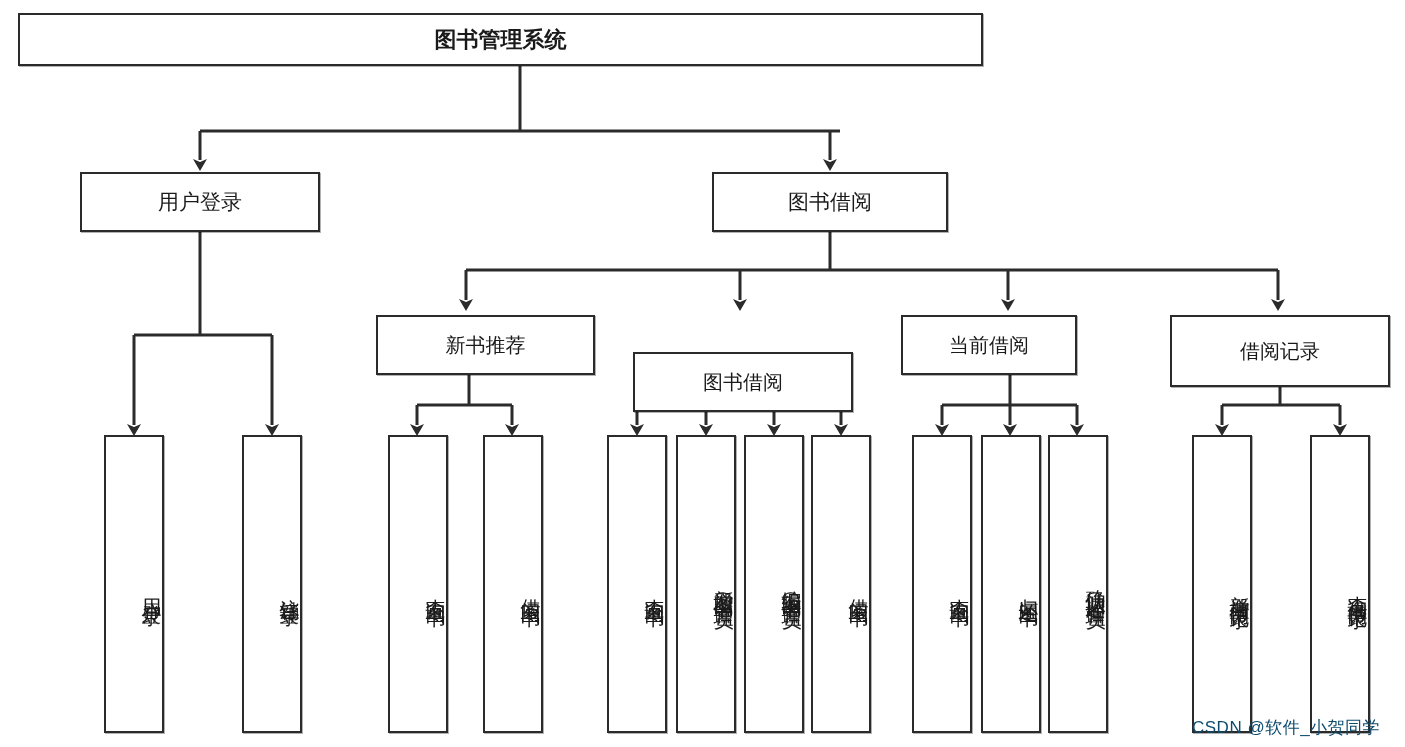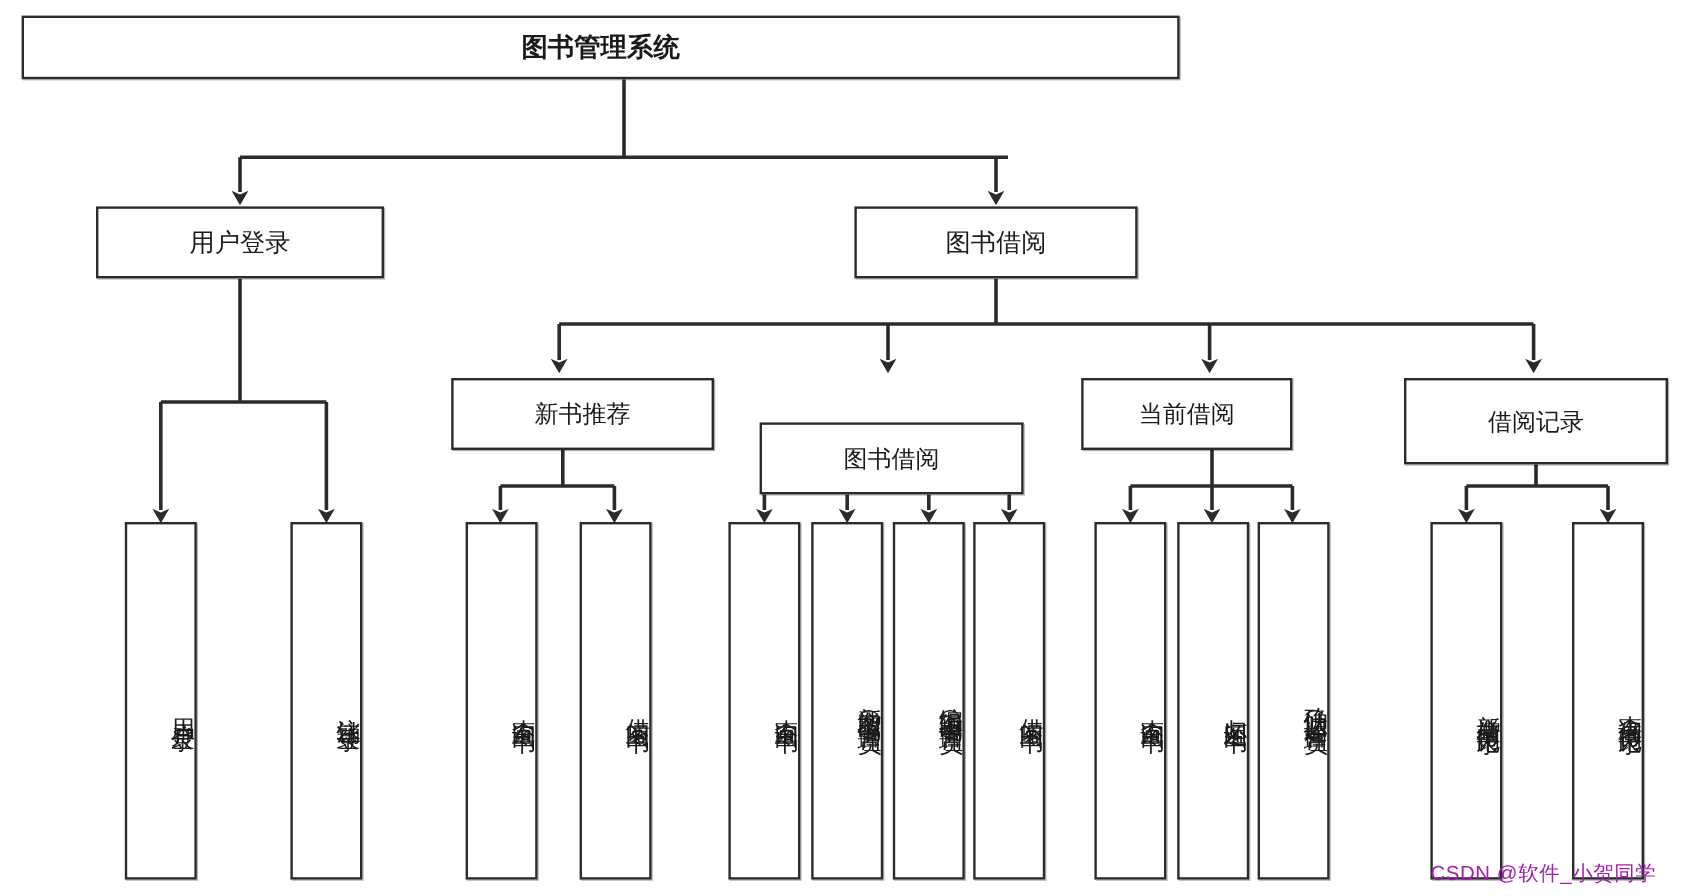--- a/index.html
+++ b/index.html
@@ -32,21 +32,21 @@
     text-orientation:upright;
     letter-spacing:3px;
     align-items:flex-start;
     justify-content:center;
     padding-top:10px;
     line-height:1;
   }
   .node.leaf.tall{padding-top:6px;}
   .watermark{
     position:absolute;
-    color:#a21caf;
+    color:#0c4a6e;
     font-size:17px;
     letter-spacing:0.5px;
     white-space:nowrap;
   }
 </style>
 </head>
 <body>
 
 <div id="canvas">
 

